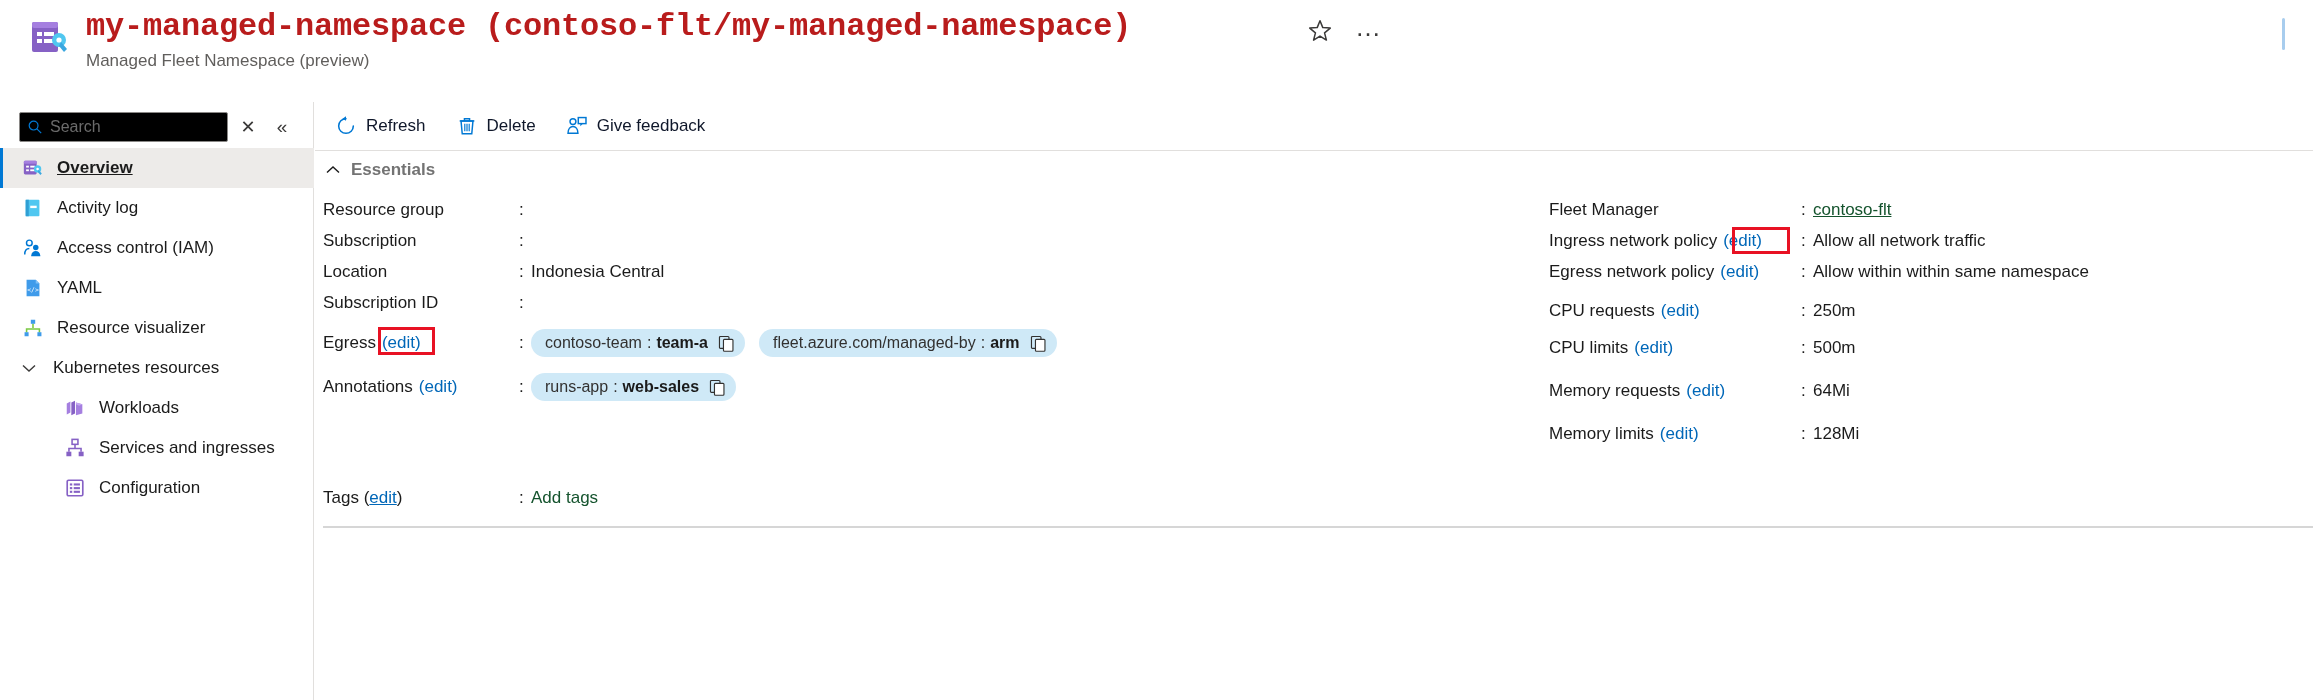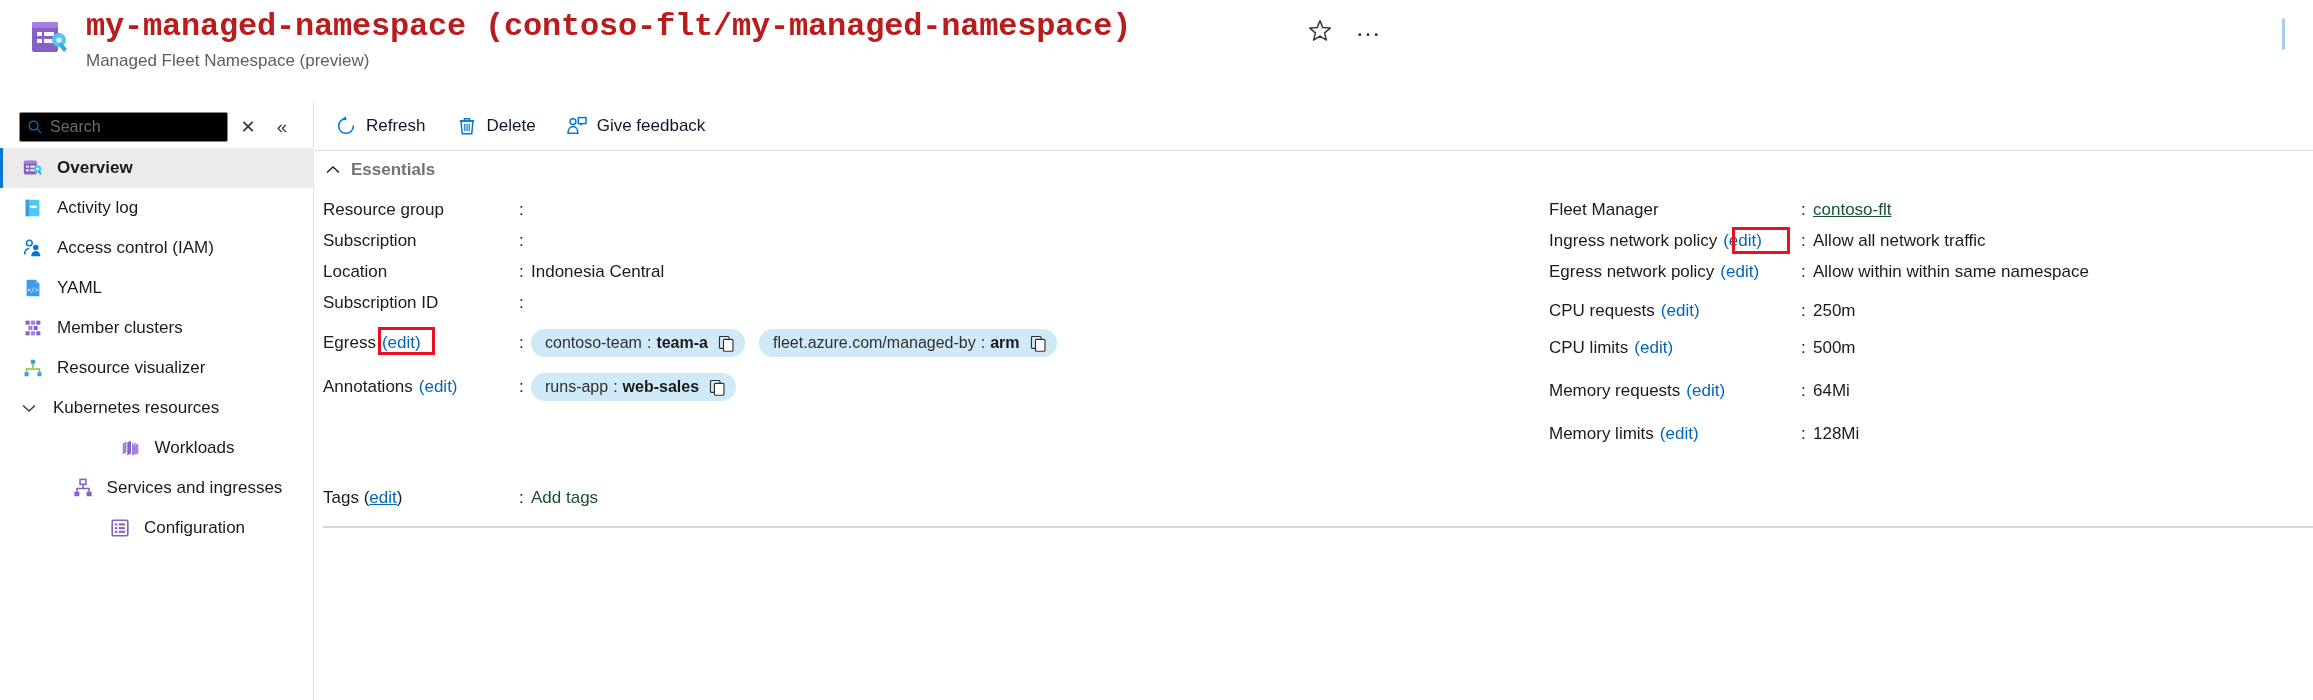--- a/index.html
+++ b/index.html
@@ -56,24 +56,24 @@
   .navitem {
     position: relative; height: 40px; display: flex; align-items: center;
     padding-left: 22px; cursor: pointer;
   }
   .navitem.sel { background: #edebe9; }
   .navitem.sel::before {
     content: ""; position: absolute; left: 0; top: 0; width: 3px; height: 40px; background: #0078d4;
   }
   .navitem .ico { width: 22px; height: 22px; flex: 0 0 22px; margin-right: 13px; }
   .navitem .lbl { font-size: 17px; color: #1b1b1b; white-space: nowrap; }
-  .navitem.sel .lbl { font-weight: 600; }
+  .navitem.sel .lbl { font-weight: 600; text-decoration: underline; }
   .navitem.group { padding-left: 19px; }
   .navitem.group .chev { width: 20px; height: 20px; flex: 0 0 20px; margin-right: 14px; }
-  .navitem.child { padding-left: 40px; justify-content: center; }
+  .navitem.child { padding-left: 64px; }
 
   
   .content { position: absolute; left: 315px; top: 102px; width: 1998px; height: 598px; background: #fff; }
 
   .cmdbar { position: absolute; left: 0; top: 0; height: 48px; width: 1998px; display: flex; align-items: center; padding-left: 10px; }
   .cmdbtn { display: flex; align-items: center; height: 36px; padding: 0 10px; cursor: pointer; margin-right: 10px; }
   .cmdbtn .ico { width: 22px; height: 22px; flex: 0 0 22px; margin-right: 9px; }
   .cmdbtn .lbl { font-size: 17px; color: #0f172a; white-space: nowrap; }
   .cmd-divider { position: absolute; left: 0; top: 48px; width: 1998px; height: 1px; background: #e1dfdd; }
 
@@ -223,35 +223,20 @@
         <span class="ico">
           <svg width="22" height="22" viewBox="0 0 24 24">
             <path d="M5 3 H15 L19 7 V21 H5 Z" fill="#3f9bea"></path>
             <path d="M15 3 L19 7 H15 Z" fill="#7fc0f5"></path>
             <text x="12" y="16" font-size="7" fill="#fff" text-anchor="middle" font-family="monospace">&lt;/&gt;</text>
           </svg>
         </span>
         <span class="lbl">YAML</span>
       </div>
 
-      <div class="navitem">
-        <span class="ico">
-          <svg width="22" height="22" viewBox="0 0 24 24">
-            <rect x="4" y="4" width="4.4" height="4.4" fill="#8661c5"></rect>
-            <rect x="9.8" y="4" width="4.4" height="4.4" fill="#a57fe0"></rect>
-            <rect x="15.6" y="4" width="4.4" height="4.4" fill="#8661c5"></rect>
-            <rect x="6.9" y="9.8" width="4.4" height="4.4" fill="#a57fe0"></rect>
-            <rect x="12.7" y="9.8" width="4.4" height="4.4" fill="#8661c5"></rect>
-            <rect x="4" y="15.6" width="4.4" height="4.4" fill="#8661c5"></rect>
-            <rect x="9.8" y="15.6" width="4.4" height="4.4" fill="#a57fe0"></rect>
-            <rect x="15.6" y="15.6" width="4.4" height="4.4" fill="#8661c5"></rect>
-          </svg>
-        </span>
-        <span class="lbl">Member clusters</span>
-      </div>
 
       <div class="navitem">
         <span class="ico">
           <svg width="22" height="22" viewBox="0 0 24 24">
             <path d="M12 7 V12 M5 17 V13 H19 V17" fill="none" stroke="#7ac943" stroke-width="1.7"></path>
             <rect x="9.6" y="3" width="4.8" height="4.4" fill="#3f9bea"></rect>
             <rect x="2.8" y="16.6" width="4.4" height="4.4" fill="#3f9bea"></rect>
             <rect x="16.8" y="16.6" width="4.4" height="4.4" fill="#3f9bea"></rect>
           </svg>
         </span>

